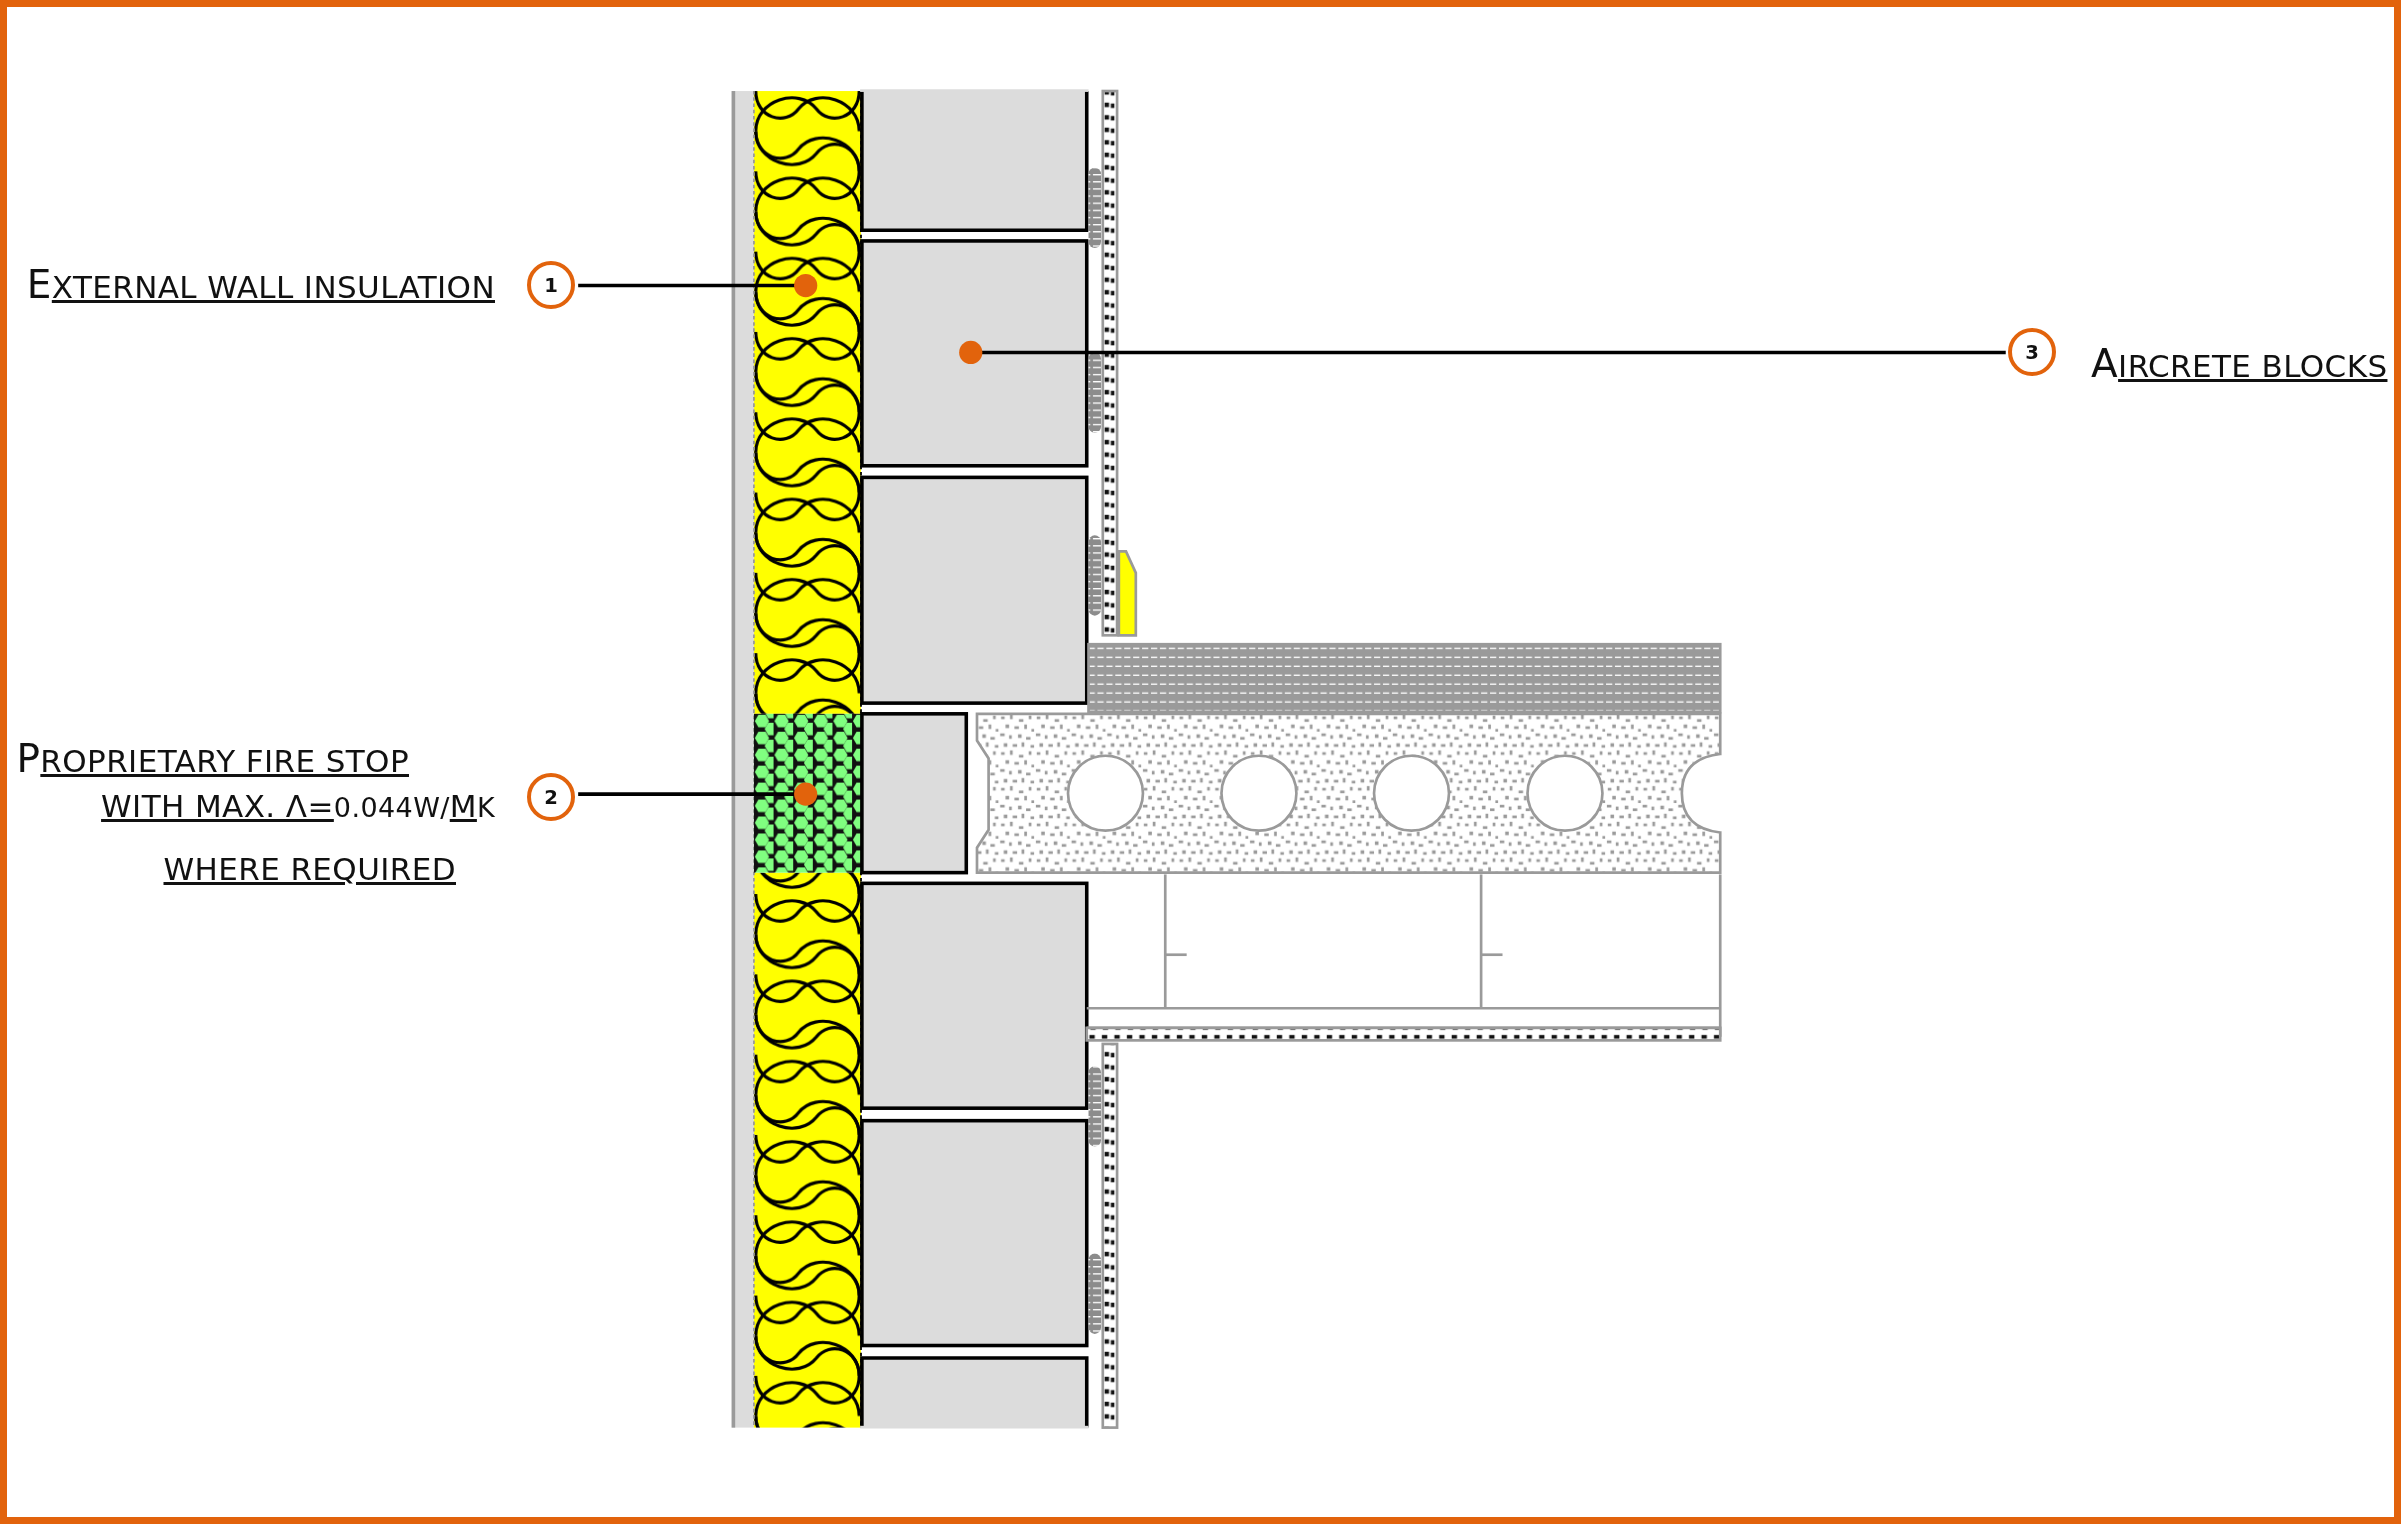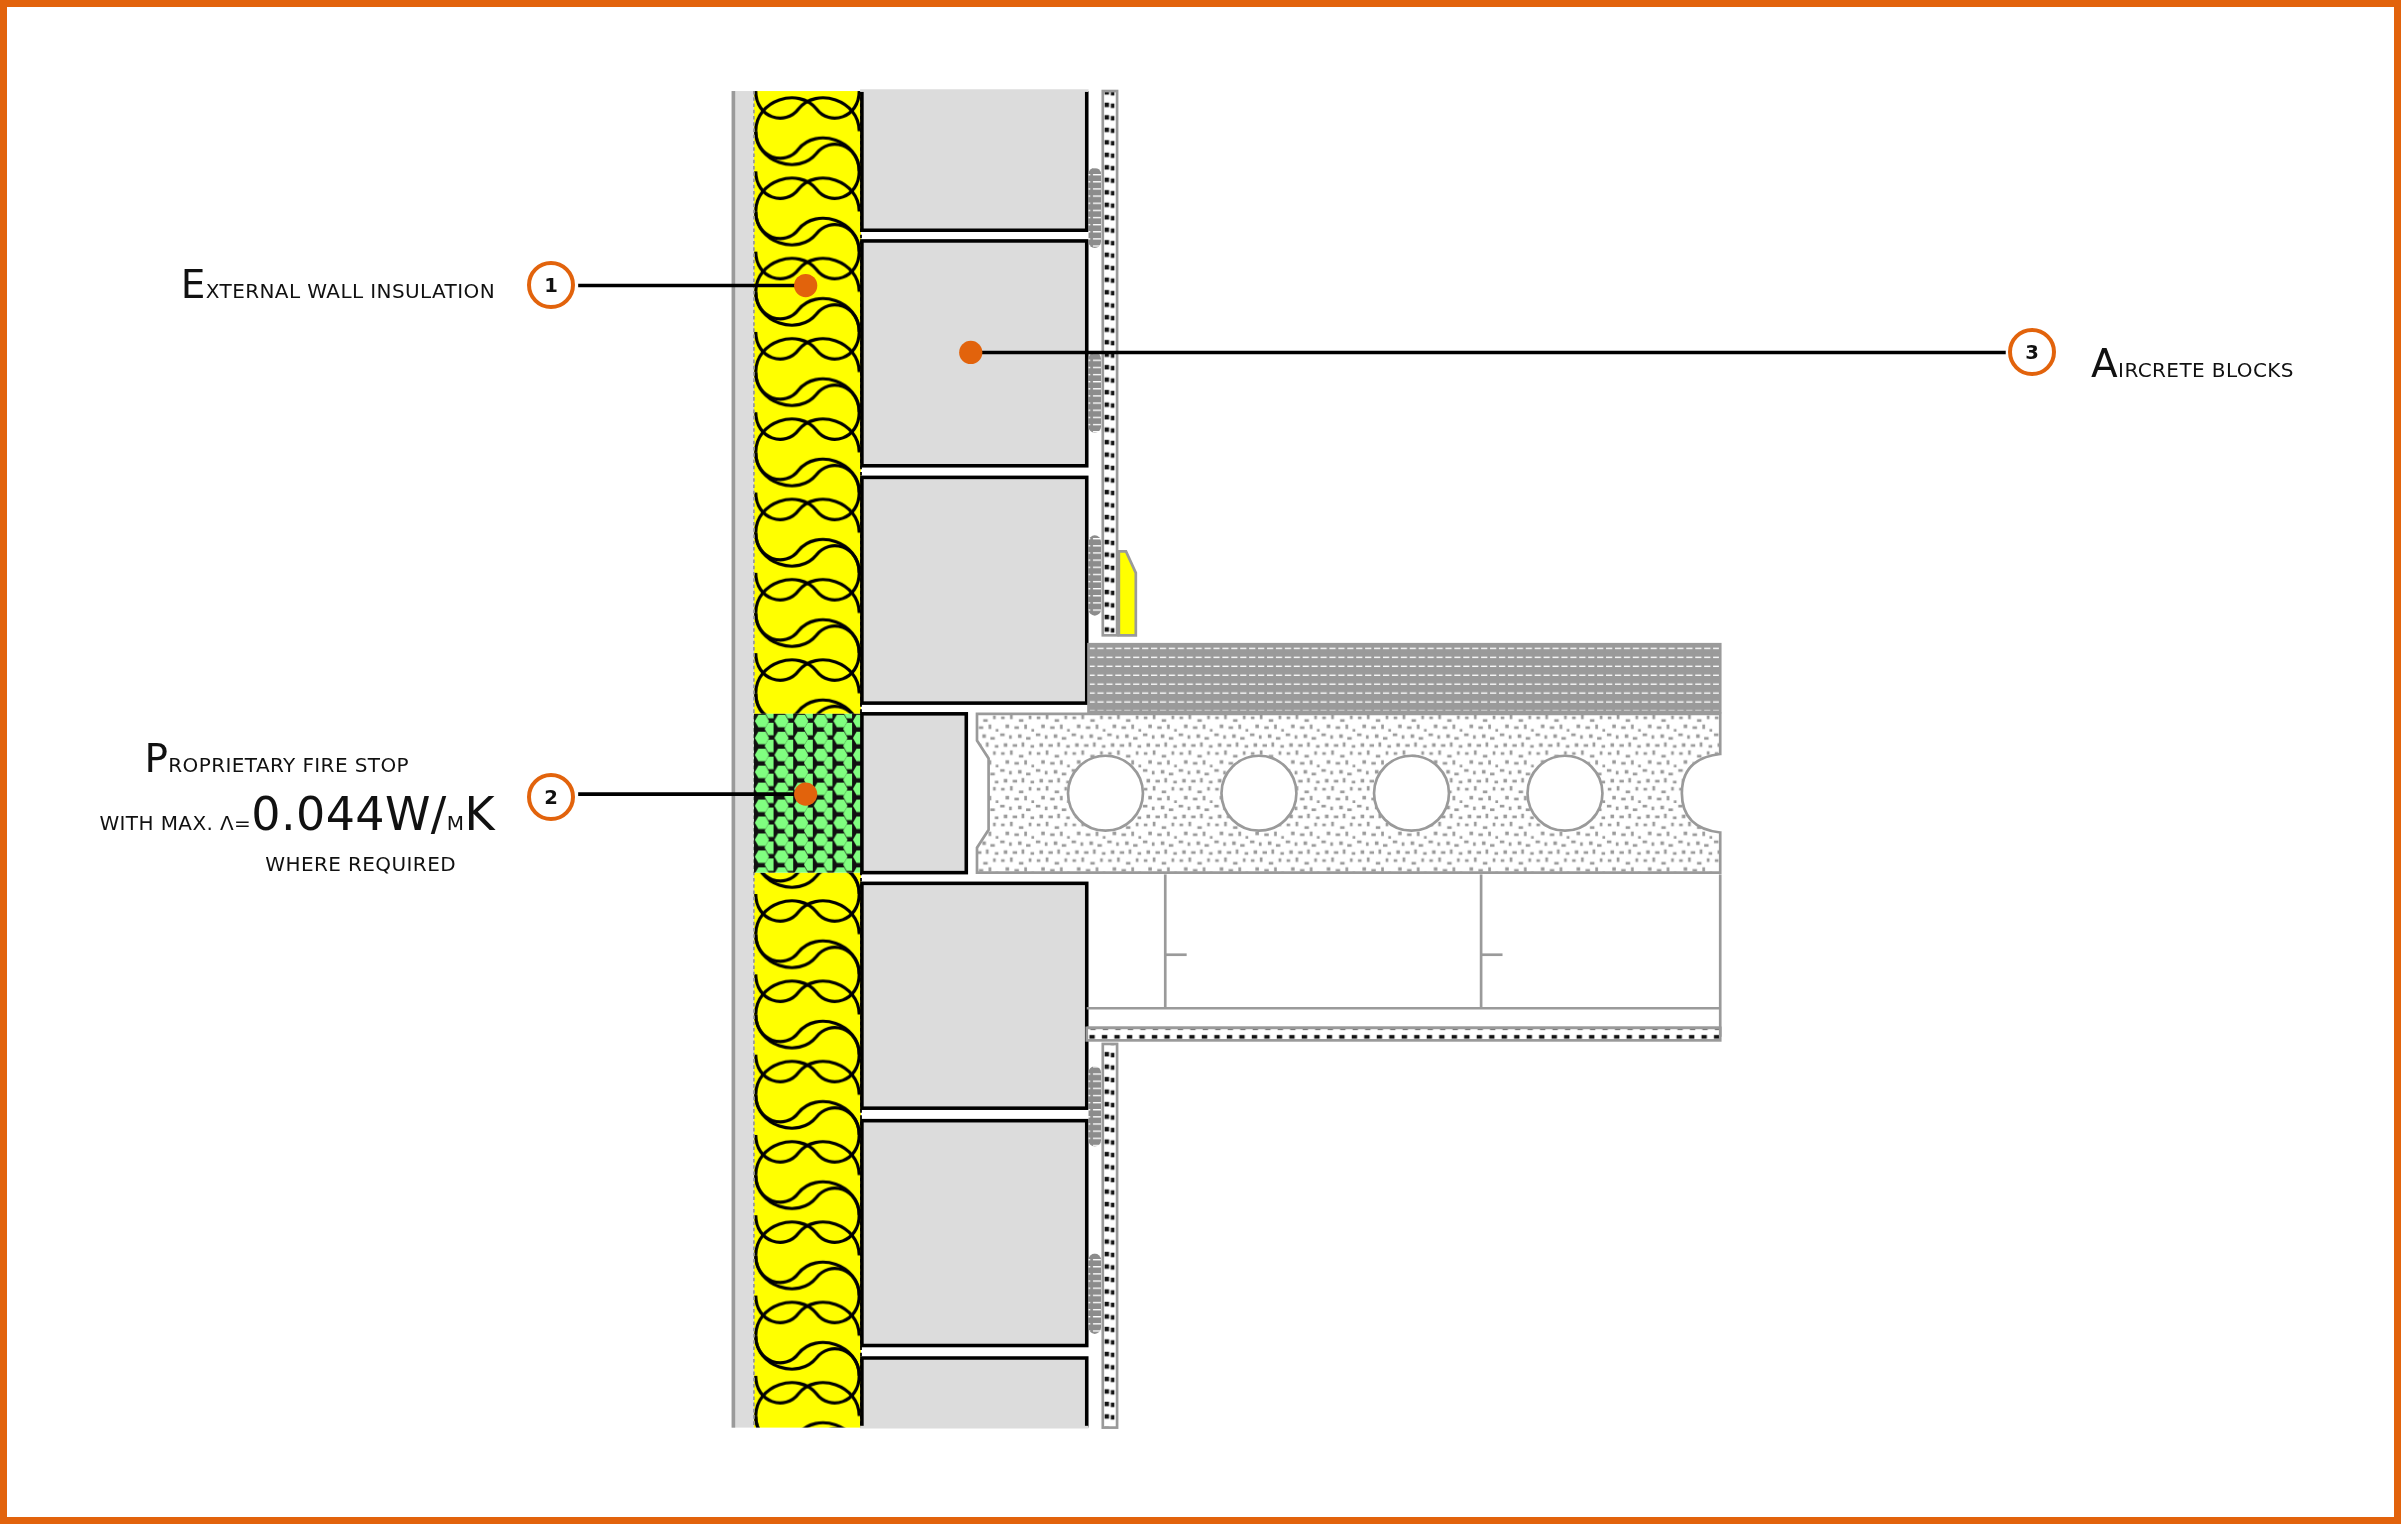--- a/index.html
+++ b/index.html
@@ -1,22 +1,22 @@
 <!DOCTYPE html>
 <html style="font-size:14.3px"><head>
 <meta charset="utf-8">
 <style>
   html, body { margin:0; padding:0; background:#ffffff; }
   body { width:2401px; height:1524px; overflow:hidden; position:relative; font-family:"DejaVu Sans", "Liberation Sans", sans-serif; }
   .frame { position:absolute; left:0; top:0; width:2401px; height:1524px; box-sizing:border-box; border:7.1px solid #E2630C; }
   svg.drawing { position:absolute; left:0; top:0; }
   .label { position:absolute; color:#111; font-family:"DejaVu Sans", sans-serif; font-weight:400; letter-spacing:0.4px; white-space:nowrap; line-height:1; }
   .label .cap { font-size:39px; }
-  .label .sc { font-size:20px; text-transform:uppercase; }
-  .label .big { font-size:46px; }
+  .label .sc { font-size:31px; text-transform:uppercase;text-decoration:underline; }
+  .label .big { font-size:27px; }
   .label-right { text-align:right; }
   .callout-num { position:absolute; width:48px; height:48px; border:4.5px solid #E2630C; border-radius:50%; box-sizing:border-box; background:#fff; display:flex; align-items:center; justify-content:center; font-family:"DejaVu Sans", sans-serif; font-weight:700; font-size:19.6px; color:#111; }
 </style>
 </head>
 <body>
 
 <div class="frame"></div>
 
 <svg class="drawing" width="2401" height="1524" viewBox="0 0 2691 1708">
   <defs>

